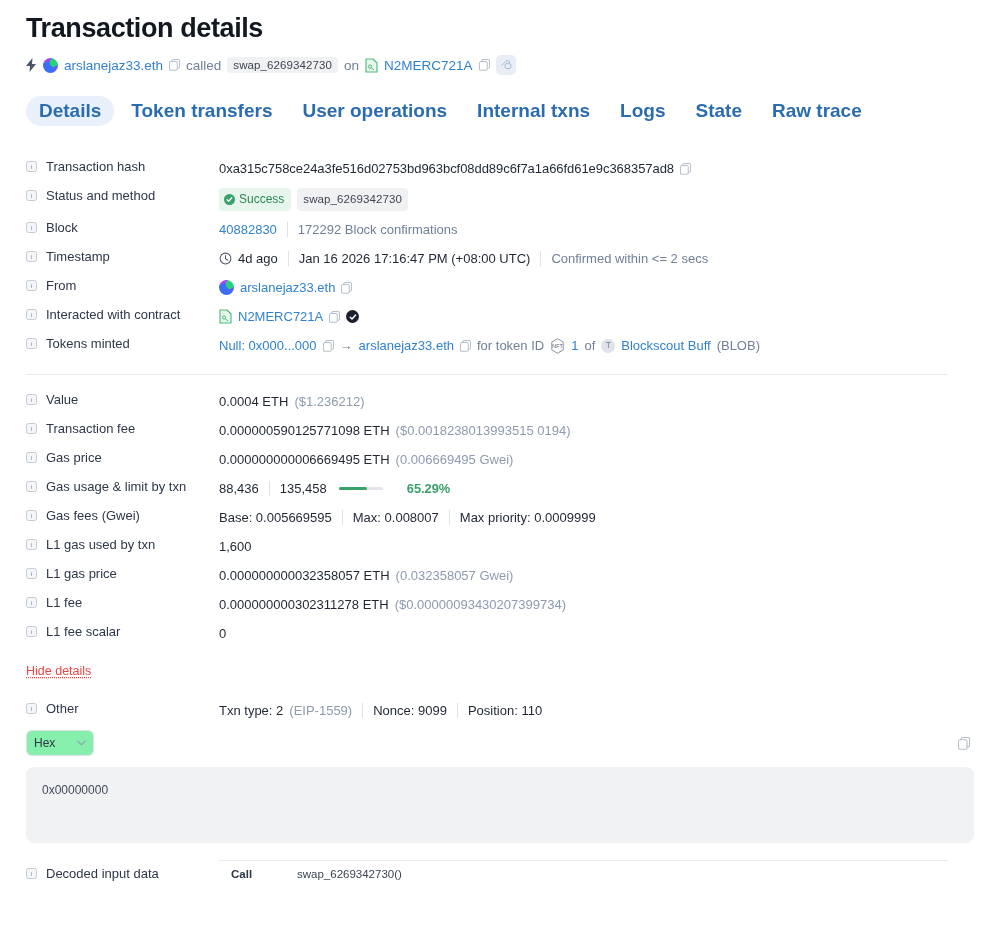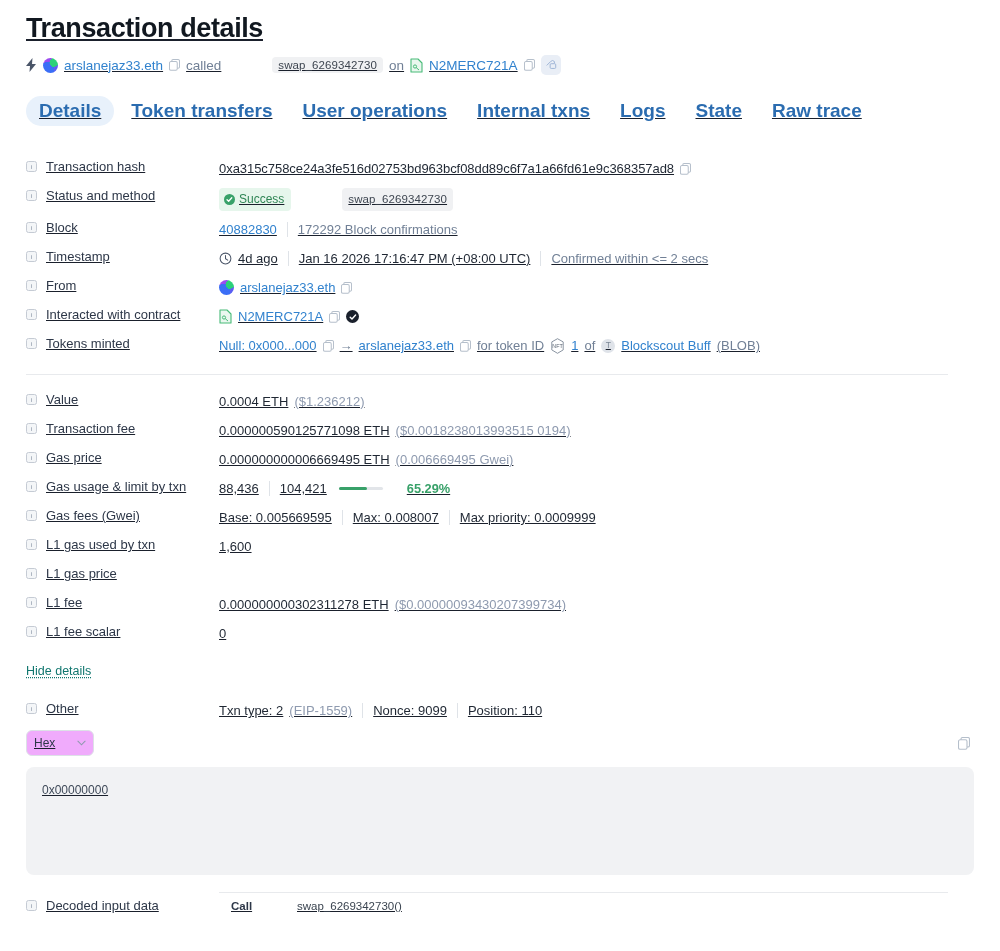--- a/index.html
+++ b/index.html
@@ -19,21 +19,21 @@
   html,body{margin:0;padding:0;}
   body{
     width:1000px;height:951px;
     background:#ffffff;
     font-family:"Liberation Sans","DejaVu Sans",sans-serif;
     font-size:13px;
     color:var(--text);
     -webkit-font-smoothing:antialiased;
     overflow:hidden;
   }
-  .page{padding:0 26px;text-decoration:underline;}
+  .page{padding:0 26px;}
 
   
   h1.title{
     font-size:27px;
     font-weight:700;
     letter-spacing:-0.4px;
     margin:8px 0 0 0;
     line-height:40px;
     color:#111820;
   }
@@ -44,21 +44,20 @@
   }
   .subline .link{color:var(--blue);font-weight:400;}
   .method-chip{
     background:var(--chip);
     border-radius:4px;
     padding:2px 6px;
     font-size:11.5px;
     color:#3d4550;
     font-family:"Liberation Sans",sans-serif;
     letter-spacing:0.1px;
-    margin-left:45px;
   }
 
   
   .ic{display:inline-flex;align-items:center;justify-content:center;flex:none;}
   .bolt{color:#4a5568;}
   .avatar{
     width:15px;height:15px;border-radius:50%;
     background:
       radial-gradient(circle at 72% 30%, #2bd07a 0 28%, transparent 29%),
       radial-gradient(circle at 30% 72%, #3b6ef6 0 45%, transparent 46%),
@@ -124,35 +123,35 @@
   }
 
   
   .gas-bar{width:44px;height:3px;border-radius:2px;background:#e2e5e9;position:relative;margin:0 6px;}
   .gas-bar span{position:absolute;left:0;top:0;bottom:0;background:#38a169;border-radius:2px;}
   .pct{color:var(--green);font-weight:700;font-size:12.8px;margin-left:12px;}
 
   .divider{height:1px;background:var(--line);margin:14px 26px 12px 0;}
 
   .hide-details{
-    margin:16px 0 0 0;font-size:12.5px;color:#0f766e;
+    margin:16px 0 0 0;font-size:12.5px;color:#ef4444;
     text-decoration:underline;text-decoration-style:dotted;
     text-underline-offset:2px;display:inline-block;cursor:pointer;
   }
 
   
   .select-box{
     width:68px;height:26px;border:1px solid #dde1e7;border-radius:6px;
     display:flex;align-items:center;justify-content:space-between;
-    padding:0 7px;font-size:12px;color:#2d3748;background:#f0abfc;
+    padding:0 7px;font-size:12px;color:#2d3748;background:#86efac;
   }
   .raw-head{display:flex;align-items:center;justify-content:space-between;width:100%;}
   .raw-box{
     background:var(--panel);border-radius:8px;
-    width:100%;height:108px;margin-top:11px;
+    width:100%;height:76px;margin-top:11px;
     padding:14px 16px;font-size:12px;color:#3f4a59;
     font-family:"Liberation Sans",sans-serif;
   }
 
   
   .dec-table{width:100%;border-top:1px solid var(--line);}
   .dec-row{display:flex;align-items:center;height:27px;border-bottom:1px solid var(--line);}
   .dec-row:last-child{border-bottom:none;}
   .dec-key{width:78px;flex:none;font-size:11.5px;font-weight:700;color:#2d3748;padding-left:12px;}
   .dec-val{font-size:11.5px;color:#3a4450;}
@@ -421,21 +420,21 @@
     <div class="row">
       <div class="row-label">
         <span class="info-ic">
             <i></i>
           </span>
         <span>Gas usage &amp; limit by txn</span>
       </div>
       <div class="row-val">
         <span>88,436</span>
         <span class="sep"></span>
-        <span>104,421</span>
+        <span>135,458</span>
         <span class="gas-bar">
             <span id="gasfill" style="width: 65.29%;"></span>
           </span>
         <span class="pct">65.29%</span>
       </div>
     </div>
 
     <div class="row">
       <div class="row-label">
         <span class="info-ic">
@@ -463,20 +462,24 @@
         <span>1,600</span>
       </div>
     </div>
 
     <div class="row">
       <div class="row-label">
         <span class="info-ic">
             <i></i>
           </span>
         <span>L1 gas price</span>
+      </div>
+      <div class="row-val">
+        <span>0.000000000032358057 ETH</span>
+        <span class="muted-lt">(0.032358057 Gwei)</span>
       </div>
     </div>
 
     <div class="row">
       <div class="row-label">
         <span class="info-ic">
             <i></i>
           </span>
         <span>L1 fee</span>
       </div>

